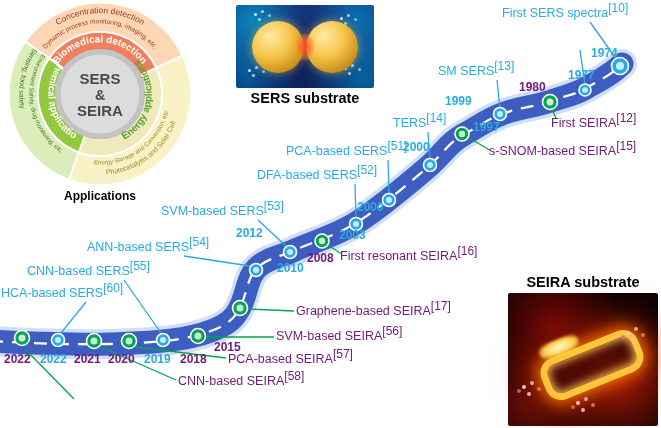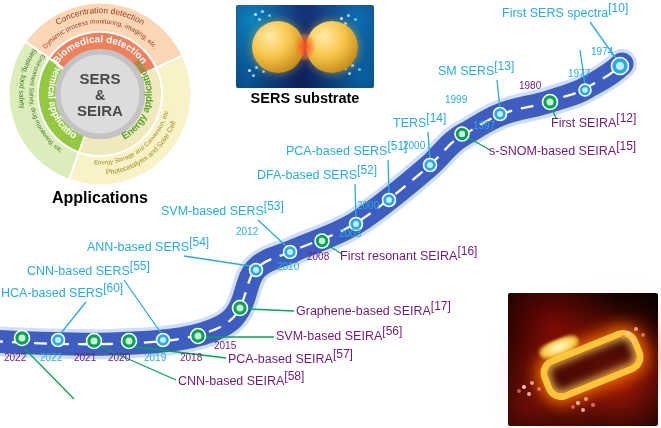--- a/index.html
+++ b/index.html
@@ -1,21 +1,21 @@
 <!DOCTYPE html>
 <html><head>
 <meta charset="utf-8">
 <style>
   html,body{margin:0;padding:0;background:#fff;}
   .canvas{position:relative;width:661px;height:428px;background:#fff;overflow:hidden;
           font-family:"Liberation Sans",sans-serif;}
   svg text{font-family:"Liberation Sans",sans-serif;}
 
   
-  .yr{position:absolute;font-size:10px;font-weight:normal;white-space:nowrap;z-index:5;}
+  .yr{position:absolute;font-size:12px;font-weight:bold;white-space:nowrap;z-index:5;}
   .lbl{position:absolute;font-size:12.5px;white-space:nowrap;line-height:14px;z-index:5;}
   .lbl sup{font-size:12px;line-height:0;}
   .sers{color:#29ABE2;}
   .seira{color:#701a75;}
   .caption{position:absolute;font-weight:bold;font-size:14.5px;color:#000;text-align:center;z-index:6;}
 
   
   .road-glow{stroke:#AFC9EE;stroke-width:30;fill:none;opacity:.6;stroke-linecap:round;}
   .road{stroke:#3D5EC0;stroke-width:23;fill:none;stroke-linecap:round;}
   .road-line{stroke:#ffffff;stroke-width:2.3;stroke-dasharray:13 9;fill:none;}
@@ -114,33 +114,34 @@
       <textPath href="#tp-env" startOffset="50%" text-anchor="middle">Environment Safety, drug monitoring, etc.</textPath>
     </text>
     <text font-size="7.5" fill="#9A8F23">
       <textPath href="#tp-photo" startOffset="50%" text-anchor="middle">Photocatalysis and Solar Cell</textPath>
     </text>
     <text font-size="6.5" fill="#9A8F23">
       <textPath href="#tp-store" startOffset="50%" text-anchor="middle">Energy Storage and Conversion, etc.</textPath>
     </text>
   </svg>
 
-  <div class="caption" style="left:16px;top:189px;width:168px;font-size:16px">Applications</div>
+  <div class="caption" style="left:16px;top:189px;width:168px;font-size:12px">Applications</div>
 
   <div class="sers-sub">
     <div class="mol" style="left:18px;top:8px"></div>
     <div class="mol" style="left:104px;top:12px"></div>
     <div class="mol" style="left:12px;top:64px"></div>
     <div class="mol" style="left:108px;top:62px"></div>
     <div class="sphere" style="left:16px;top:16px"></div>
     <div class="sphere" style="left:70px;top:16px"></div>
     <div class="hotspot"></div>
   </div>
   <div class="caption" style="left:236px;top:90px;width:138px">SERS substrate</div>
 
+  <div class="caption" style="left:508px;top:274px;width:150px">SEIRA substrate</div>
   <div class="seira-sub">
     <div class="antenna"></div>
     <div class="antenna-hot"></div>
     <div class="mol2" style="left:14px;top:92px"></div>
     <div class="mol2" style="left:118px;top:38px"></div>
     <div class="mol2" style="left:68px;top:108px"></div>
   </div>
 
   <svg style="position:absolute;left:0;top:0;z-index:2" width="661" height="428" viewBox="0 0 661 428">
     <path class="road-glow" d="M -10 341 C 30 343 70 345 110 344 C 140 343 175 342 202 334 C 228 326 236 318 242 303 C 248 288 248 276 258 267 C 268 258 280 257 295 250 C 315 241 335 236 356 223 C 377 210 407 185 428 167 C 443 154 448 143 463 135 C 478 127 486 120 502 114 C 520 107 534 107 551 101 C 568 95 574 95 586 88 C 598 81 610 76 622 64"></path>

